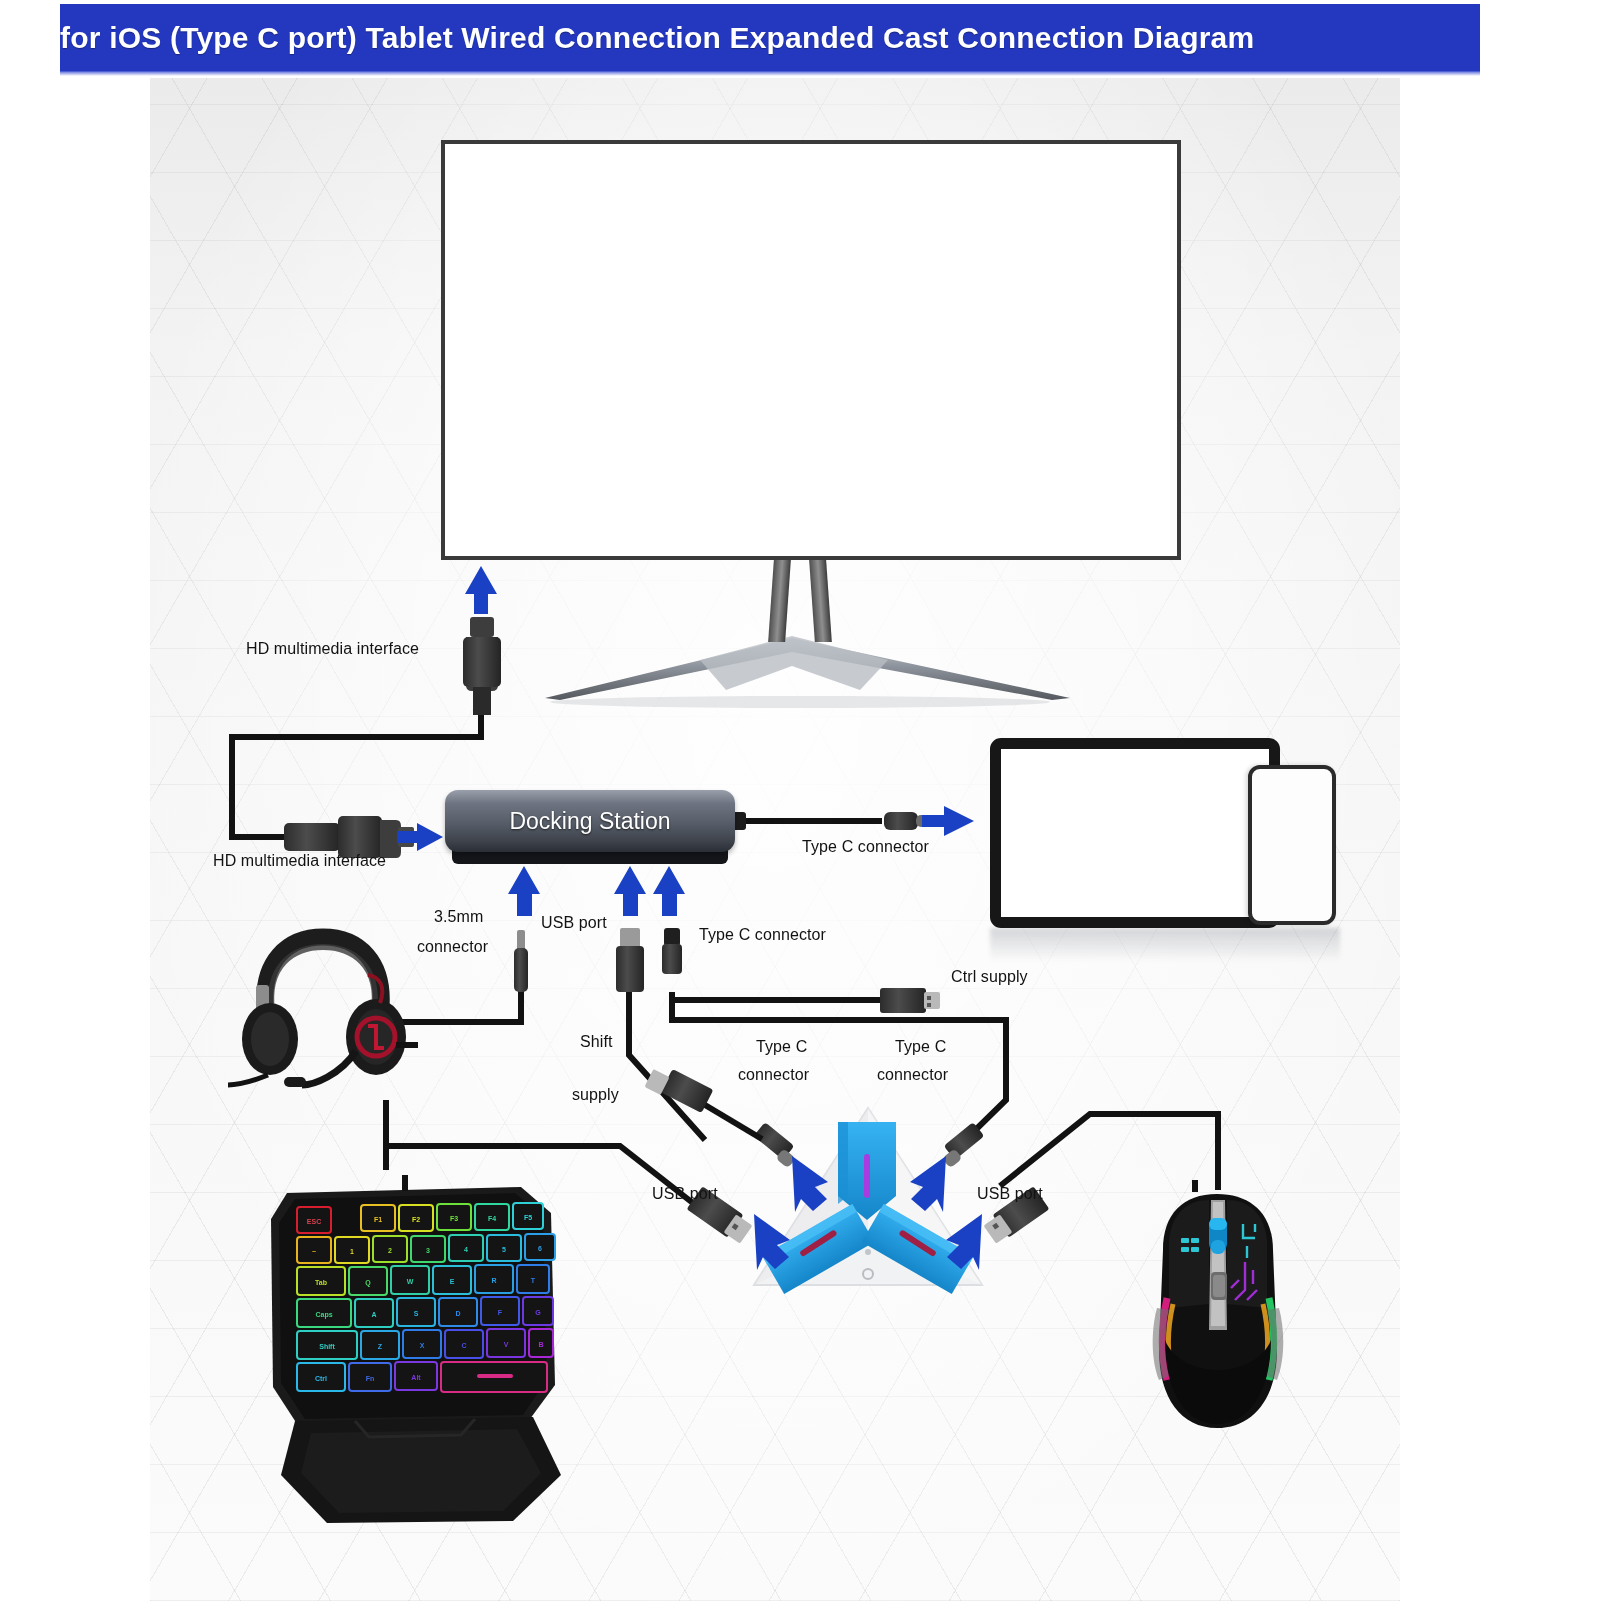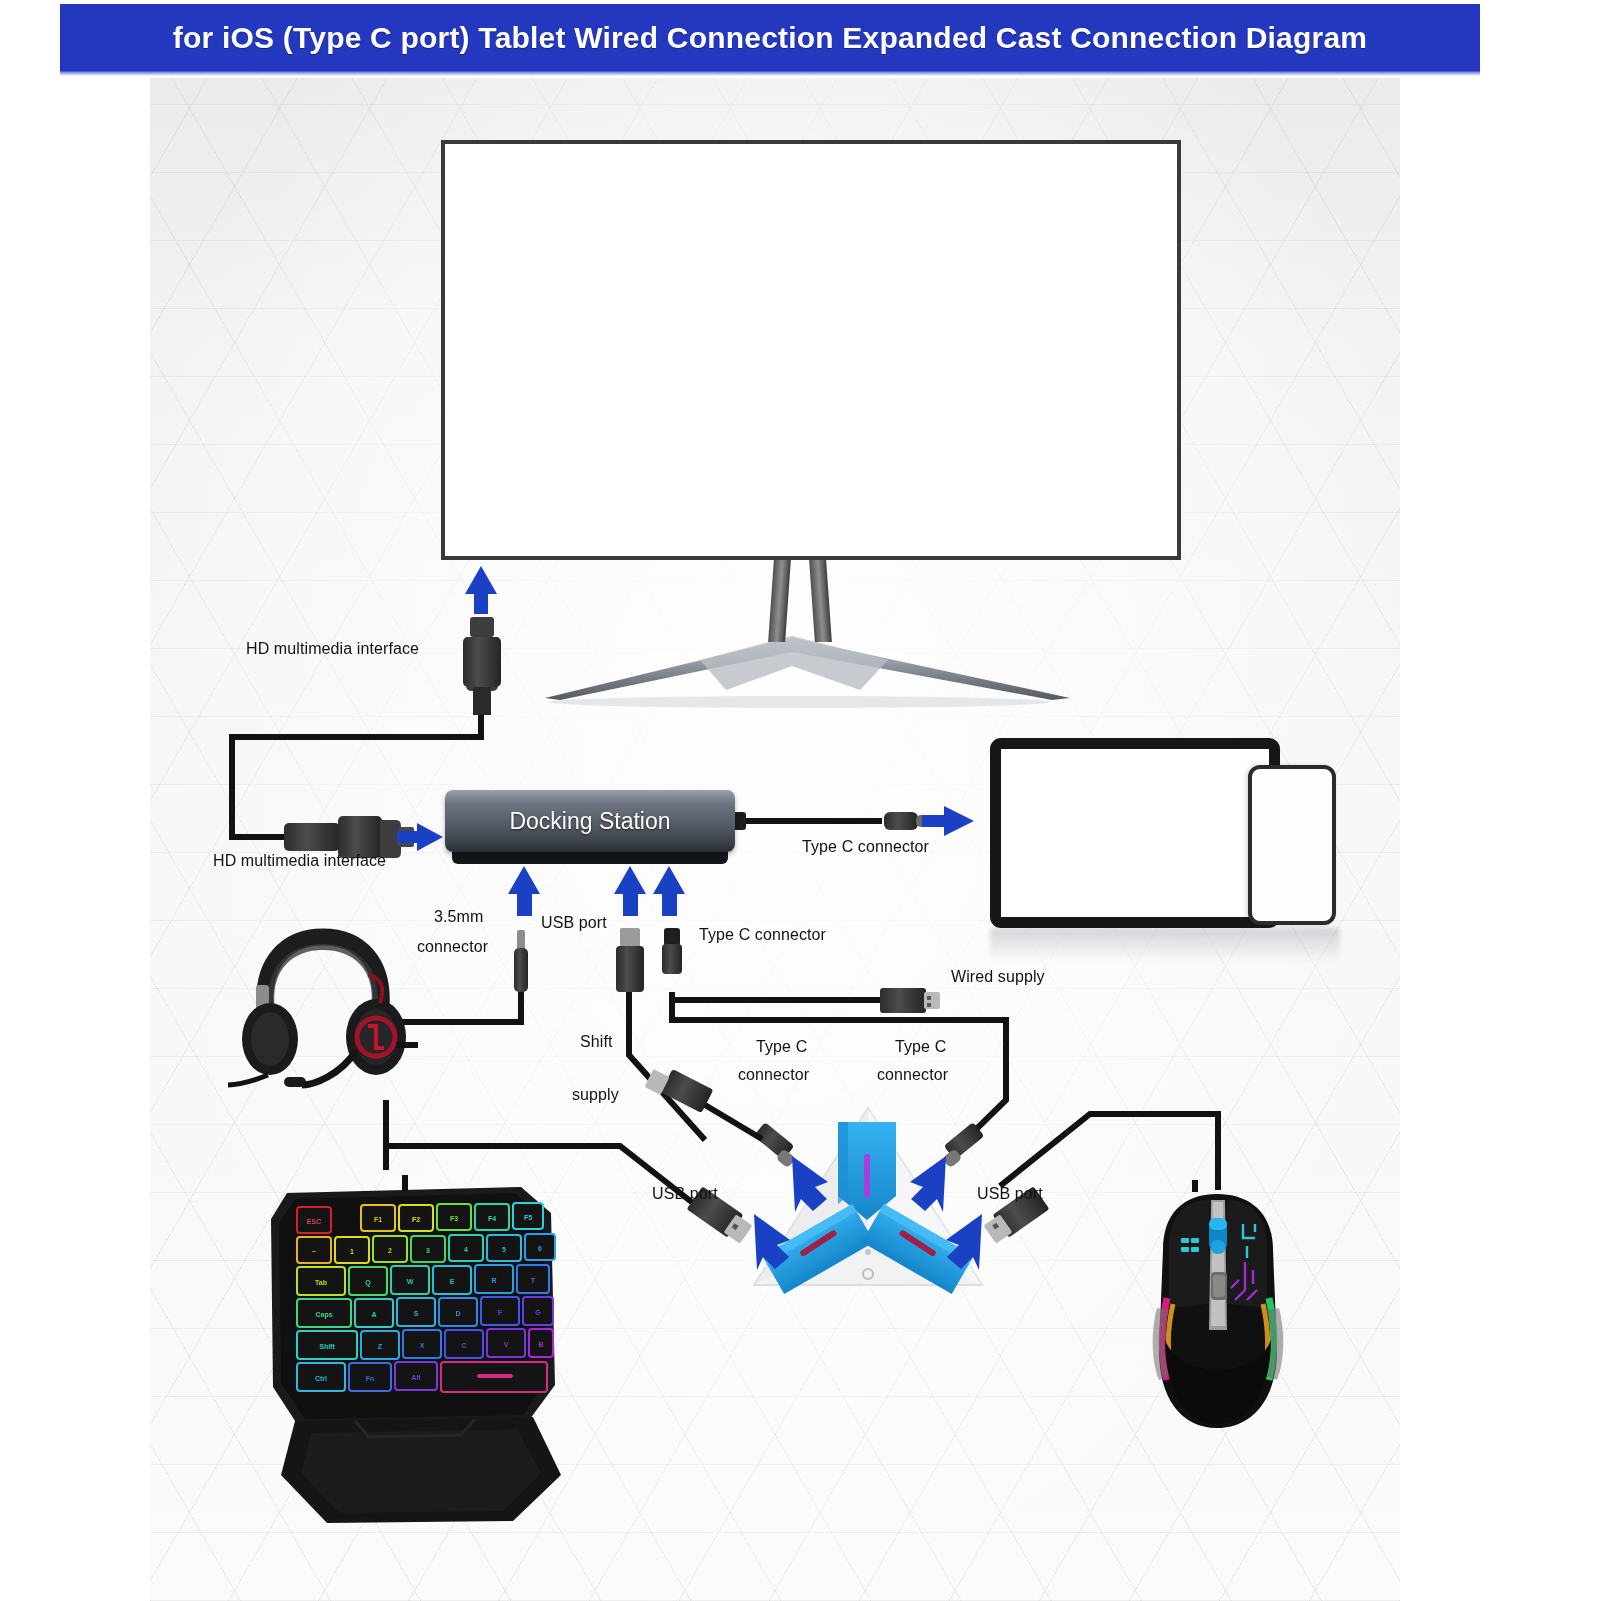--- a/index.html
+++ b/index.html
@@ -6,21 +6,21 @@
   html,body{margin:0;padding:0;background:#ffffff;}
   body{font-family:"Liberation Sans",sans-serif;}
   #page{
     position:relative;width:1601px;height:1601px;overflow:hidden;
     background:#ffffff;
   }
   
   #titlebar{
     position:absolute;left:60px;top:4px;width:1420px;height:68px;
     background:#2438bf;
-    display:flex;align-items:center;justify-content:center;
+    display:flex;align-items:center;justify-content:flex-start;
   }
   #titlebar::after{
     content:"";position:absolute;left:0;right:0;bottom:-4px;height:5px;
     background:linear-gradient(to bottom,#5264d8,rgba(255,255,255,0));
   }
   #title-text{
     color:#ffffff;font-size:30px;font-weight:bold;letter-spacing:.2px;
     white-space:nowrap;text-shadow:0 1px 1px rgba(0,0,0,.35);
   }
   
@@ -50,21 +50,21 @@
   }
   #monitor-neck-a,#monitor-neck-b{
     position:absolute;width:17px;height:82px;
     background:linear-gradient(to right,#4e4e4e,#8f8f8f 50%,#3d3d3d);
   }
   #monitor-neck-a{left:771px;top:560px;transform:skewX(-4deg);}
   #monitor-neck-b{left:812px;top:560px;transform:skewX(4deg);}
   
   #dock{
     position:absolute;left:445px;top:790px;width:290px;height:62px;
-    border-radius:8px;
+    border-radius:13px;
     background:linear-gradient(to bottom,#9aa0ab 0%,#6d7380 22%,#565c67 55%,#3b4049 85%,#2a2e35 100%);
     display:flex;align-items:center;justify-content:center;
     box-shadow:0 3px 5px rgba(0,0,0,.28);
   }
   #dock-label{color:#fff;font-size:23px;text-shadow:0 1px 2px rgba(0,0,0,.65);}
   #dock-foot{
     position:absolute;left:452px;top:849px;width:276px;height:15px;
     background:#14161a;border-radius:0 0 6px 6px;
   }
   
@@ -435,21 +435,21 @@
   </svg>
 
   <div class="lbl" style="left:246px;top:640px;">HD multimedia interface</div>
   <div class="lbl" style="left:213px;top:852px;">HD multimedia interface</div>
   <div class="lbl" style="left:802px;top:838px;">Type C connector</div>
 
   <div class="lbl" style="left:434px;top:908px;">3.5mm</div>
   <div class="lbl" style="left:417px;top:938px;">connector</div>
   <div class="lbl" style="left:541px;top:914px;">USB port</div>
   <div class="lbl" style="left:699px;top:926px;">Type C connector</div>
-  <div class="lbl" style="left:951px;top:968px;">Wired supply</div>
+  <div class="lbl" style="left:951px;top:968px;">Ctrl supply</div>
 
   <div class="lbl" style="left:580px;top:1033px;">Shift</div>
   <div class="lbl" style="left:572px;top:1062px;margin-top:24px;">supply</div>
   <div class="lbl" style="left:756px;top:1038px;">Type C</div>
   <div class="lbl" style="left:738px;top:1066px;">connector</div>
   <div class="lbl" style="left:895px;top:1038px;">Type C</div>
   <div class="lbl" style="left:877px;top:1066px;">connector</div>
   <div class="lbl" style="left:652px;top:1185px;">USB port</div>
   <div class="lbl" style="left:977px;top:1185px;">USB port</div>
 

